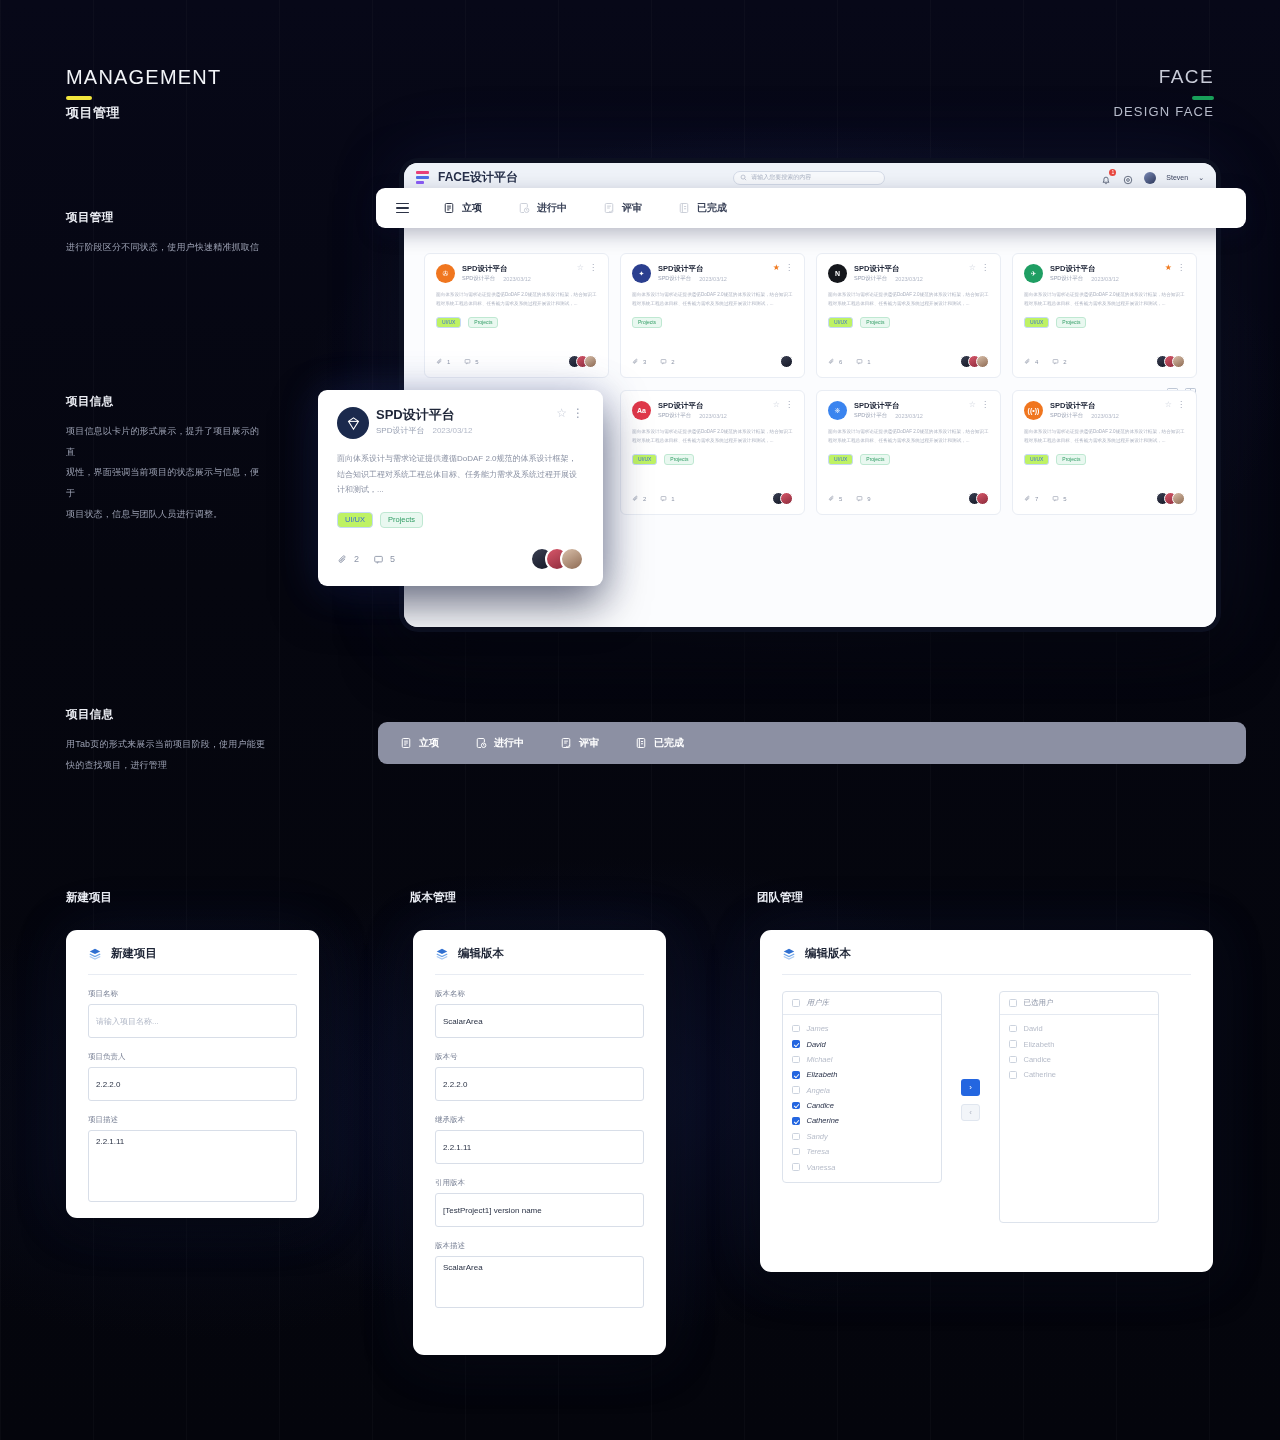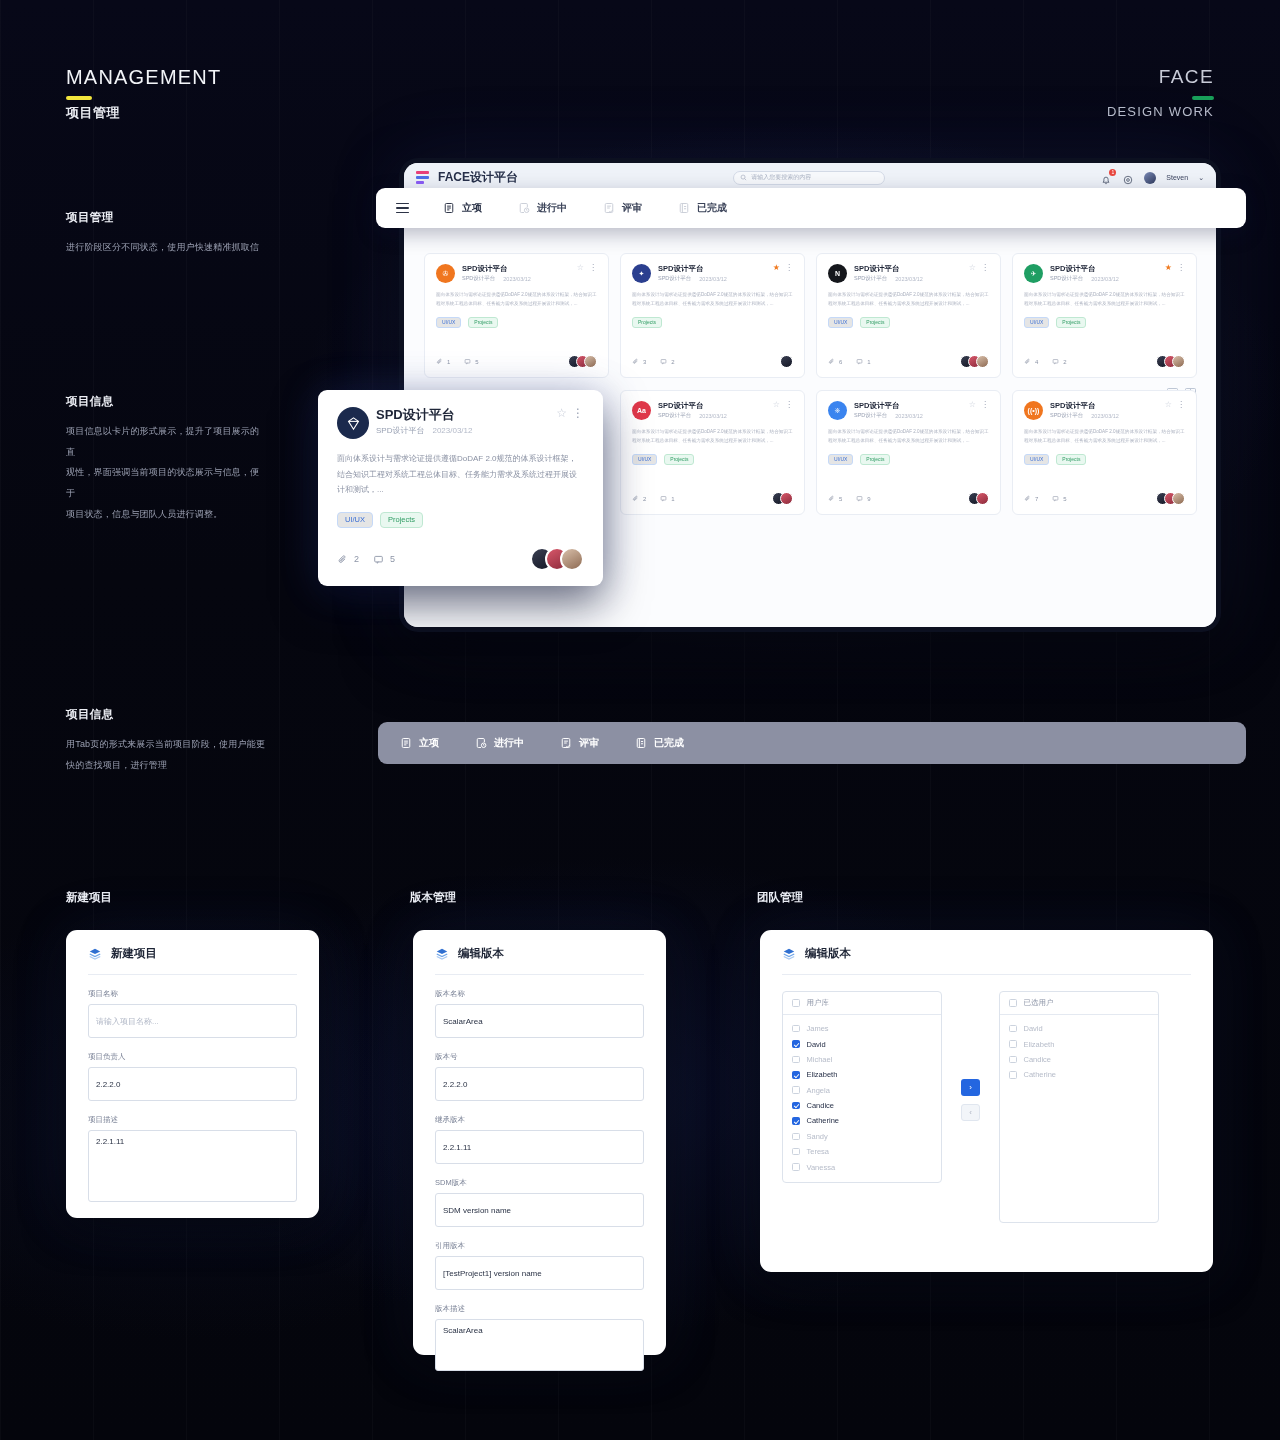--- a/index.html
+++ b/index.html
@@ -96,21 +96,21 @@
   .c-t2 { font-size:5.5px; color:#99a1b3; }
   .c-date { font-size:5.5px; color:#b3b9c8; }
   .c-actions { display:flex; align-items:center; gap:5px; }
   .star { font-size:8px; color:#c6ccd8; line-height:1; }
   .star.on { color:#f07a20; }
   .dots { color:#9aa2b4; font-size:8px; letter-spacing:0; line-height:1; }
   .c-desc { margin-top:7px; font-size:4.6px; color:#a8aebd; line-height:2.05;
     overflow:hidden; max-height:30px;}
   .tags { display:flex; gap:7px; margin-top:8px; }
   .tag { font-size:5px; padding:1.5px 5px; border-radius:3px; border:1px solid; }
-  .tag.ui { color:#3b6fd4; background:#e5e5e5; border-color:#c5d9f8; }
+  .tag.ui { color:#3b6fd4; background:#bef264; border-color:#c5d9f8; }
   .tag.pj { color:#2f9c63; background:#e9f8f0; border-color:#bfe8d2; }
   .c-foot { margin-top:auto; display:flex; align-items:center; gap:14px; }
   .metric { display:flex; align-items:center; gap:4px; font-size:6px; color:#8d95a7; }
   .metric svg { width:7px; height:7px; }
   .stack { margin-left:auto; display:flex; }
   .av { width:13px; height:13px; border-radius:50%; border:1.2px solid #fff; margin-left:-5px; }
   .av:first-child { margin-left:0; }
 
   
   .feature { position:absolute; left:318px; top:390px; width:285px; height:196px;
@@ -150,21 +150,21 @@
   .field label { display:block; font-size:7.5px; color:#7a8296; margin-bottom:5px; }
   .inp { height:19px; border:1px solid #d8dee8; border-radius:3px; display:flex;
     align-items:center; padding:16px 7px; font-size:8px; color:#2a3245; background:#fff; }
   .inp.ph { color:#b0b7c6; }
   .ta { height:72px; border:1px solid #d8dee8; border-radius:3px; padding:6px 7px;
     font-size:8px; color:#2a3245; background:#fff; }
 
   
   .transfer { display:flex; align-items:flex-start; gap:0; padding:16px 22px 0; }
   .tlist { border:1px solid #dde3ec; border-radius:4px; overflow:hidden; background:#fff; }
-  .tlist.left { width:160px; }
+  .tlist.left { width:160px;font-style:italic; }
   .tlist.right { width:160px; height:232px;}
   .tl-head { padding:6px 9px; border-bottom:1px solid #e4e9f1; display:flex;
     align-items:center; gap:7px; }
   .tl-head span { font-size:7.5px; color:#8d95a7; }
   .tl-body { padding:6px 0 7px; }
   .trow { display:flex; align-items:center; gap:7px; padding:3.2px 9px; }
   .trow span { font-size:7.5px; color:#b6bcc9; }
   .trow.sel span { color:#273048; }
   .cb { width:7.5px; height:7.5px; border:1px solid #ccd3de; border-radius:1.5px;
     background:#fff; flex:none; }
@@ -180,21 +180,21 @@
 </head>
 <body>
 
 <div id="page">
 
   <div class="mgmt-title">MANAGEMENT</div>
   <div class="mgmt-dash"></div>
   <div class="mgmt-sub">项目管理</div>
   <div class="face-title">FACE</div>
   <div class="face-dash"></div>
-  <div class="face-sub">DESIGN WORK</div>
+  <div class="face-sub">DESIGN FACE</div>
 
   <div class="copy copy-1">
     <h3>项目管理</h3>
     <p>进行阶段区分不同状态，使用户快速精准抓取信</p>
   </div>
   <div class="copy copy-2">
     <h3>项目信息</h3>
     <p>项目信息以卡片的形式展示，提升了项目展示的直</p>
     <p>观性，界面强调当前项目的状态展示与信息，便于</p>
     <p>项目状态，信息与团队人员进行调整。</p>
@@ -716,24 +716,20 @@
     </div>
     <div class="field">
       <label>版本号</label>
       <div class="inp">2.2.2.0</div>
     </div>
     <div class="field">
       <label>继承版本</label>
       <div class="inp">2.2.1.11</div>
     </div>
     <div class="field">
-      <label>SDM版本</label>
-      <div class="inp">SDM version name</div>
-    </div>
-    <div class="field">
       <label>引用版本</label>
       <div class="inp">[TestProject1] version name</div>
     </div>
     <div class="field">
       <label>版本描述</label>
       <div class="ta" style="height:52px">ScalarArea</div>
     </div>
   </div>
 
   <div class="panel" style="left:760px; top:930px; width:453px; height:342px;">

